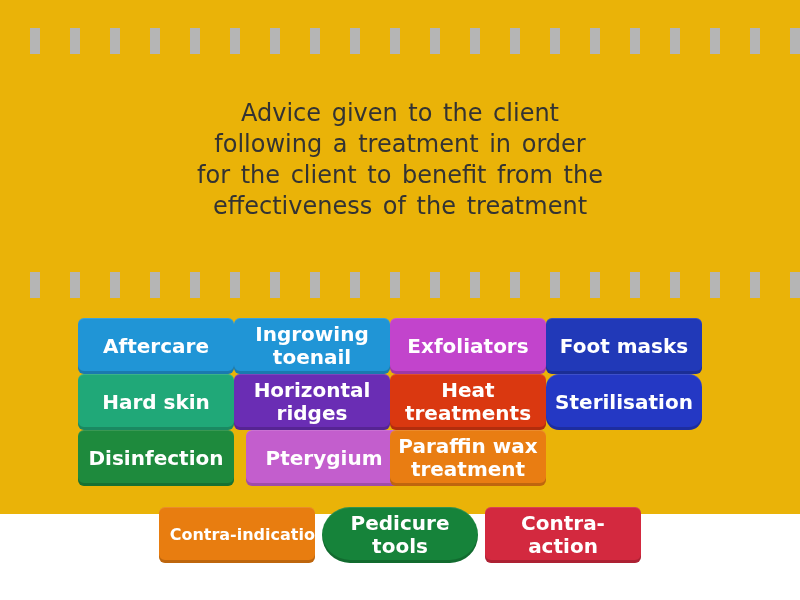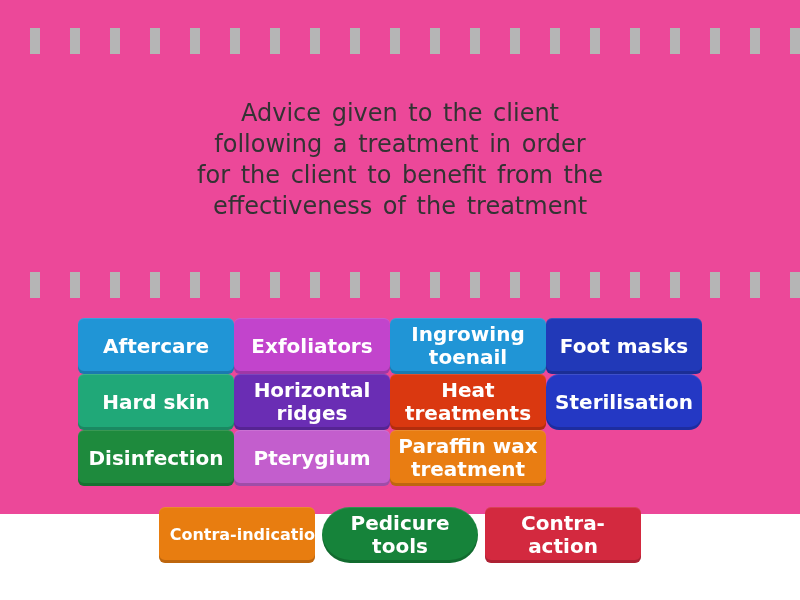--- a/index.html
+++ b/index.html
@@ -8,21 +8,21 @@
     background: #ffffff;
     width: 800px;
     height: 600px;
     overflow: hidden;
     font-family: "DejaVu Sans", "Liberation Sans", sans-serif;
   }
   .stage {
     position: relative;
     width: 800px;
     height: 514px;
-    background: #ec4899;
+    background: #eab308;
   }
   .dash-row {
     position: absolute;
     left: 0;
     width: 800px;
     height: 26px;
     background: repeating-linear-gradient(
       90deg,
       transparent 0px, transparent 30px,
       #b5b5b5 30px, #b5b5b5 40px
@@ -99,29 +99,29 @@
     <span class="qline">Advice given to the client</span>
     <span class="qline">following a treatment in order</span>
     <span class="qline">for the client to benefit from the</span>
     <span class="qline">effectiveness of the treatment</span>
   </div>
 
   <div class="dash-row middle"></div>
 
   <div class="answers-grid">
     <button class="tile" style="background-color: rgb(32, 149, 214);">Aftercare</button>
+    <button class="tile" style="background-color: rgb(32, 149, 214);">Ingrowing toenail</button>
     <button class="tile" style="background-color: rgb(194, 68, 204);">Exfoliators</button>
-    <button class="tile" style="background-color: rgb(32, 149, 214);">Ingrowing toenail</button>
     <button class="tile" style="background-color: rgb(33, 57, 184);">Foot masks</button>
     <button class="tile" style="background-color: rgb(32, 168, 120);">Hard skin</button>
     <button class="tile" style="background-color: rgb(106, 45, 180);">Horizontal ridges</button>
     <button class="tile" style="background-color: rgb(218, 56, 16);">Heat treatments</button>
     <button class="tile" style="background-color: rgb(36, 56, 196); border-radius: 13px;">Sterilisation</button>
     <button class="tile" style="background-color: rgb(30, 138, 61); text-align: right;">Disinfection</button>
-    <button class="tile" style="background-color: rgb(195, 94, 205);">Pterygium</button>
+    <button class="tile" style="background-color: rgb(195, 94, 205); margin-left: 12px;">Pterygium</button>
     <button class="tile" style="background-color: rgb(233, 125, 18);">Paraffin wax treatment</button>
   </div>
 
   <div class="answers-bottom">
     <button class="tile small-text" style="background-color: rgb(232, 125, 16);">Contra-indication</button>
     <button class="tile" style="background-color: rgb(22, 131, 58); border-radius: 28px;">Pedicure tools</button>
     <button class="tile" style="background-color: rgb(211, 41, 63);">Contra-action</button>
   </div>
 
 </div>

